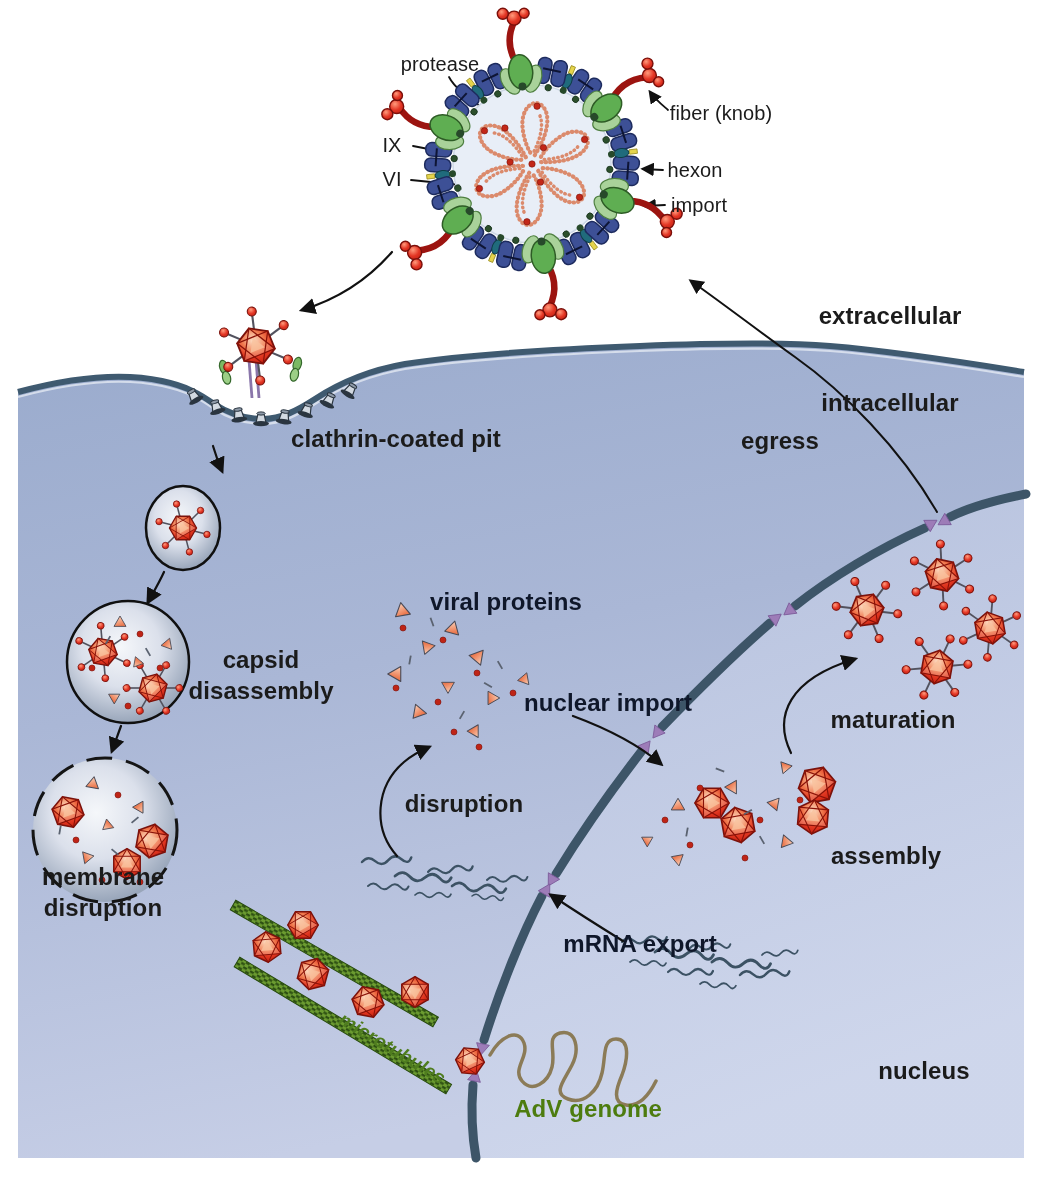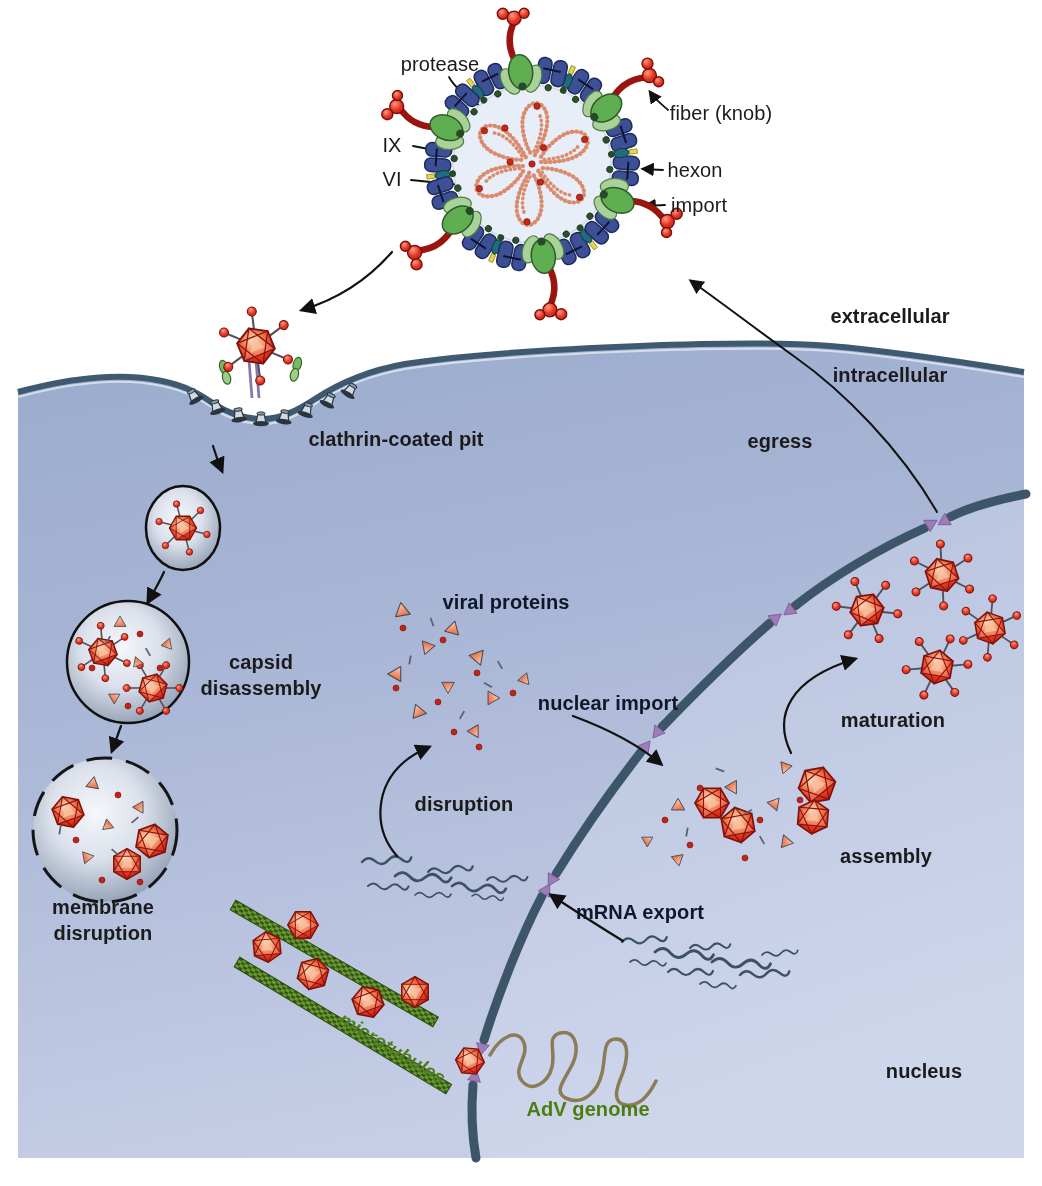--- a/index.html
+++ b/index.html
@@ -1,20 +1,20 @@
 <!DOCTYPE html>
 <html><head>
 <meta charset="utf-8">
 <style>
   html,body{margin:0;padding:0;background:#fff}
   body{width:1042px;height:1186px;position:relative;overflow:hidden;
        font-family:"Liberation Sans",sans-serif}
   #stage{position:absolute;left:0;top:0;width:929px;height:1186px}
   .lbl{position:absolute;transform:translate(-50%,-50%);
-       font-weight:bold;font-size:20px;color:#1b1b1b;line-height:1.3;
+       font-weight:bold;font-size:24px;color:#1b1b1b;line-height:1.3;
        white-space:pre-line;text-align:center;letter-spacing:.1px}
   .struct{font-weight:normal;font-size:20px}
   .red{color:#0f172a}
   .slate{color:#0f172a}
   .purple{color:#9c6fb5;font-size:19px}
   .green{color:#4f7d1f;font-style:italic;font-size:19px}
   .brown{color:#4d7c0f}
   .rot{transform:translate(-50%,-50%) rotate(31deg)}
 </style>
 </head>
@@ -503,32 +503,32 @@
 
 <div id="stage">
   <div class="lbl struct" style="left:440px;top:64px">protease</div>
   <div class="lbl struct" style="left:392px;top:145px">IX</div>
   <div class="lbl struct" style="left:392px;top:179px">VI</div>
   <div class="lbl struct" style="left:721px;top:113px">fiber (knob)</div>
   <div class="lbl struct" style="left:695px;top:170px">hexon</div>
   <div class="lbl struct" style="left:699px;top:205px">import</div>
 
   <div class="lbl" style="left:890px;top:316px">extracellular</div>
-  <div class="lbl" style="left:890px;top:375px">intracellular</div>
+  <div class="lbl" style="left:890px;top:403px">intracellular</div>
   <div class="lbl" style="left:924px;top:1071px">nucleus</div>
 
   <div class="lbl" style="left:780px;top:441px">egress</div>
   <div class="lbl" style="left:396px;top:439px">clathrin-coated pit</div>
   <div class="lbl" style="left:261px;top:675px">capsid
 disassembly</div>
-  <div class="lbl" style="left:103px;top:920px">membrane
+  <div class="lbl" style="left:103px;top:892px">membrane
 disruption</div>
   <div class="lbl green rot" style="left:392px;top:1049px">microtubules</div>
   <div class="lbl brown" style="left:588px;top:1109px">AdV genome</div>
-  <div class="lbl slate" style="left:640px;top:912px">mRNA export</div>
+  <div class="lbl slate" style="left:640px;top:944px">mRNA export</div>
   <div class="lbl" style="left:464px;top:804px">disruption</div>
   <div class="lbl red" style="left:506px;top:602px">viral proteins</div>
   <div class="lbl slate" style="left:608px;top:703px">nuclear import</div>
   <div class="lbl" style="left:886px;top:856px">assembly</div>
   <div class="lbl" style="left:893px;top:720px">maturation</div>
 </div>
 
 
 
 

